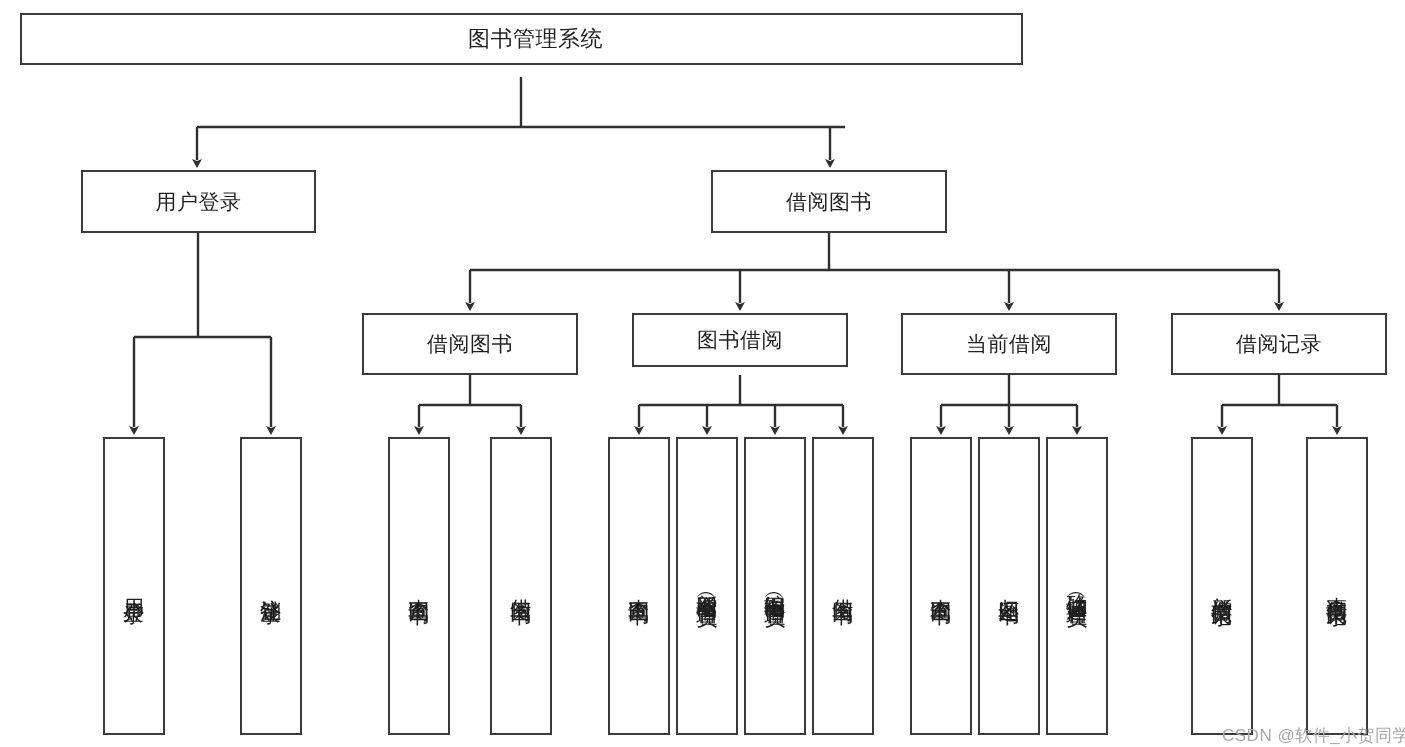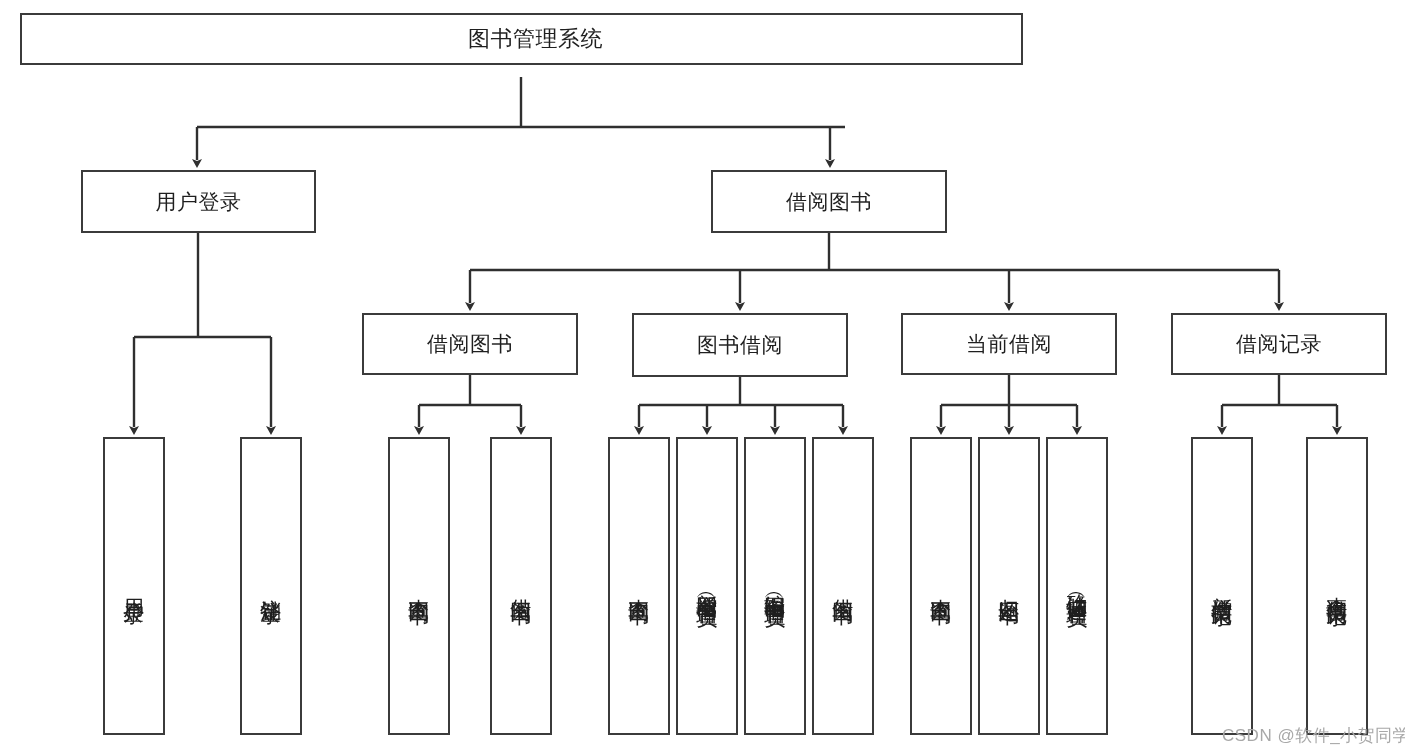--- a/index.html
+++ b/index.html
@@ -135,21 +135,21 @@
   <div class="node horiz" style="left:81px; top:170px; width:235px; height:63px;">
     <span class="label">用户登录</span>
   </div>
   <div class="node horiz" style="left:711px; top:170px; width:236px; height:63px;">
     <span class="label">借阅图书</span>
   </div>
 
   <div class="node horiz" style="left:362px; top:313px; width:216px; height:62px;">
     <span class="label">借阅图书</span>
   </div>
-  <div class="node horiz" style="left:632px; top:313px; width:216px; height:64px;">
+  <div class="node horiz" style="left:632px; top:313px; width:216px; height:54px;">
     <span class="label">图书借阅</span>
   </div>
   <div class="node horiz" style="left:1171px; top:313px; width:216px; height:62px;">
     <span class="label">借阅记录</span>
   </div>
   <div class="node horiz" style="left:901px; top:313px; width:216px; height:62px;">
     <span class="label">当前借阅</span>
   </div>
 
   <div class="node vert" style="left:103px; top:437px; width:62px; height:298px;">

